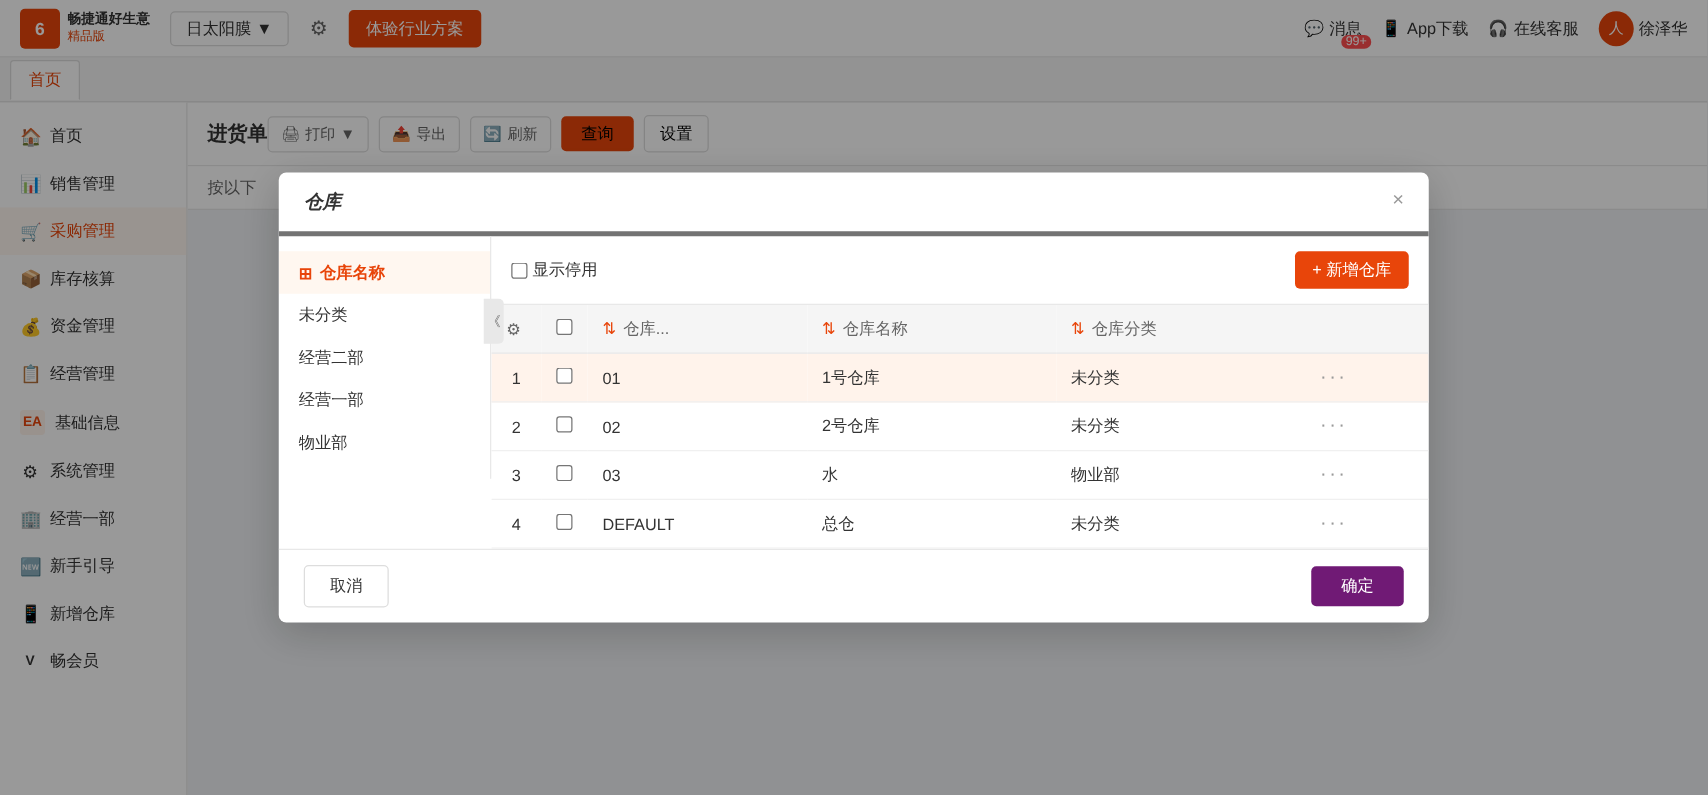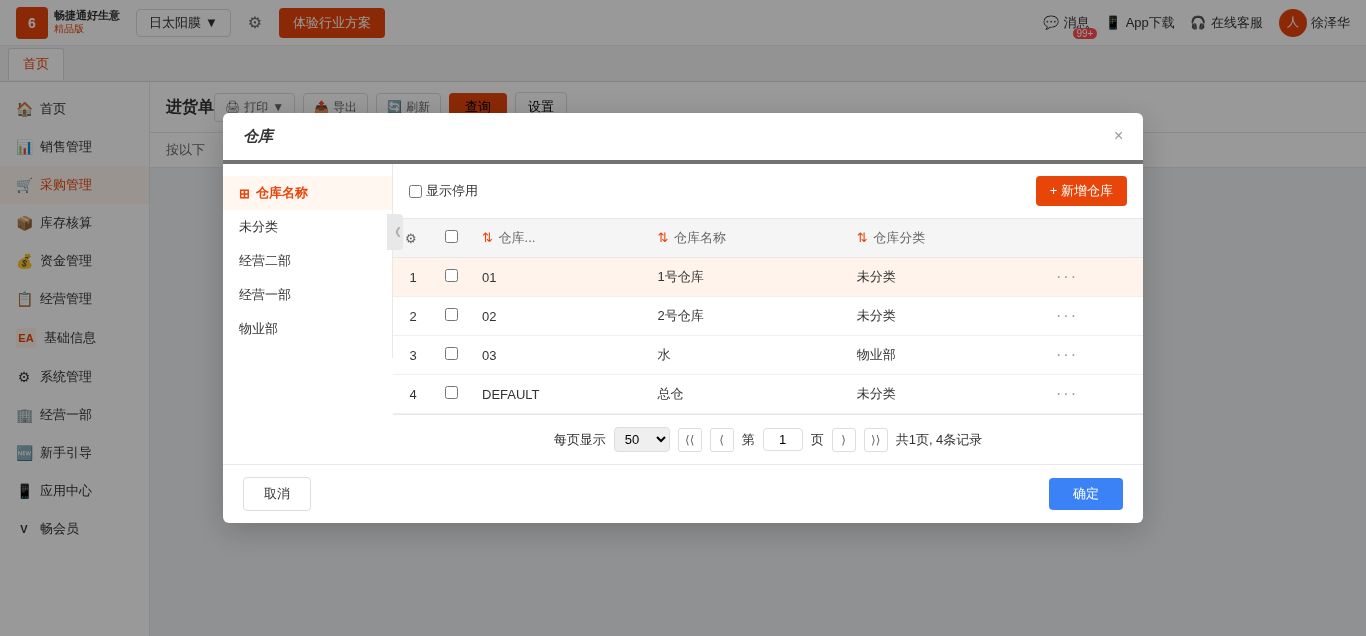--- a/index.html
+++ b/index.html
@@ -395,21 +395,21 @@
       padding: 7px 20px;
       border: 1px solid #ddd;
       border-radius: 4px;
       background: #fff;
       cursor: pointer;
       font-size: 13px;
       color: #333;
     }
     .btn-confirm {
       padding: 7px 24px;
-      background: #3b82f6;
+      background: #701a75;
       color: #fff;
       border: none;
       border-radius: 4px;
       cursor: pointer;
       font-size: 13px;
     }
 
     
     input[type="checkbox"] { cursor: pointer; }
 
@@ -524,21 +524,21 @@
     <div class="sidebar-item">
       <span class="sidebar-icon">🏢</span>
       <span>经营一部</span>
     </div>
     <div class="sidebar-item">
       <span class="sidebar-icon">🆕</span>
       <span>新手引导</span>
     </div>
     <div class="sidebar-item">
       <span class="sidebar-icon">📱</span>
-      <span>应用中心</span>
+      <span>新增仓库</span>
     </div>
     <div class="sidebar-item">
       <span class="sidebar-icon" style="font-size:11px;font-weight:bold;">V</span>
       <span>畅会员</span>
     </div>
   </div>
 
   <div class="content-area">
     <div class="page-header">
       <span class="page-title">进货单</span>
@@ -671,36 +671,20 @@
       </td>
       <td>DEFAULT</td>
       <td>总仓</td>
       <td>未分类</td>
       <td><span class="action-dots">···</span></td>
     </tr>
               </tbody>
           </table>
         </div>
 
-        <div class="pagination">
-          <span>每页显示</span>
-          <select class="page-size-select">
-            <option value="50">50</option>
-            <option value="20">20</option>
-            <option value="100">100</option>
-          </select>
-          <span class="page-btn">⟨⟨</span>
-          <span class="page-btn">⟨</span>
-          <span>第</span>
-          <input class="page-input" type="text" value="1" style="">
-          <span>页</span>
-          <span class="page-btn">⟩</span>
-          <span class="page-btn">⟩⟩</span>
-          <span>共1页, 4条记录</span>
-        </div>
       </div>
     </div>
 
     <div class="modal-footer">
       <button class="btn-cancel">取消</button>
       <button class="btn-confirm">确定</button>
     </div>
   </div>
 </div>
 

